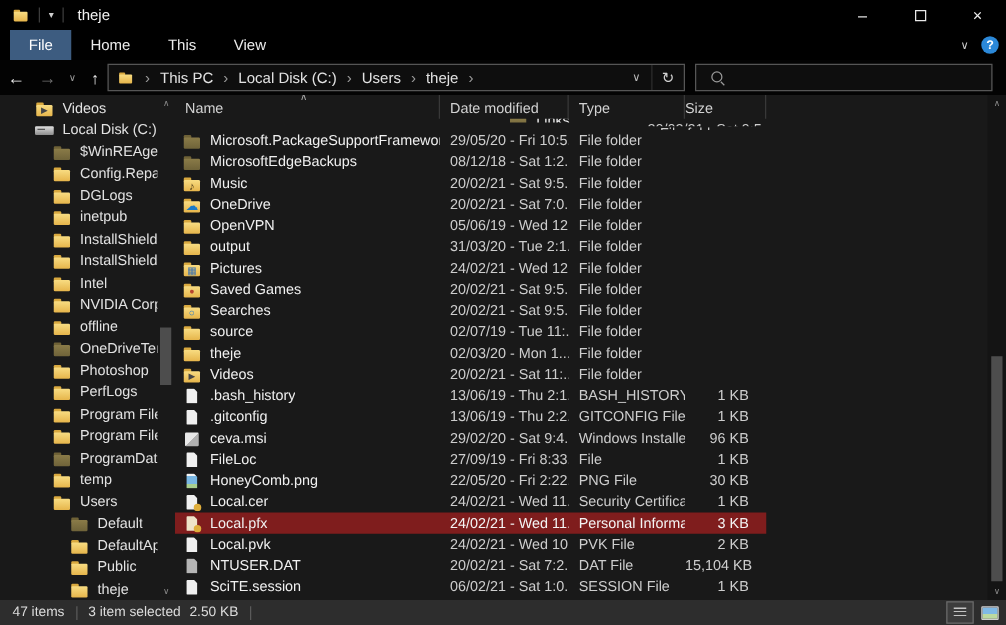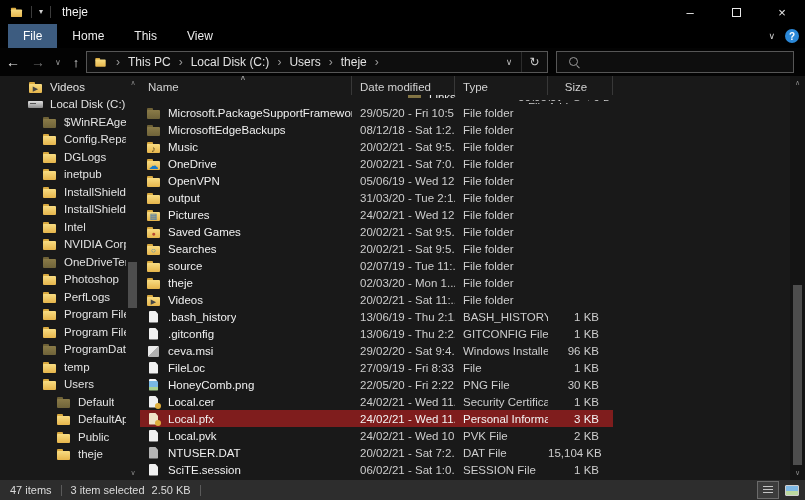--- a/index.html
+++ b/index.html
@@ -59,21 +59,21 @@
   .sscroll-dn { position:absolute; bottom:3px; left:0; right:0; text-align:center; font-size:7px; color:#8a8a8a; }
   .sscroll-thumb { position:absolute; left:2px; top:186px; width:9px; height:46px; background:#4d4d4d; }
 
   
   .filelist { position:absolute; left:140px; top:0; right:15px; bottom:0; overflow:hidden; }
   .lhead { position:relative; height:19px; display:flex; align-items:center; color:#d2d2d2; font-size:11.5px; }
   .hc { height:19px; line-height:22px; border-right:1px solid #383838; white-space:nowrap; overflow:hidden; }
   .hc-name { width:212px; padding-left:8px; }
   .hc-date { width:103px; padding-left:8px; }
   .hc-type { width:93px; padding-left:8px; }
-  .hc-size { width:65px; text-align:center; padding-right:8px; }
+  .hc-size { width:65px; text-align:left; padding-right:8px; }
   .sort-asc { position:absolute; left:100px; top:-3px; font-size:8px; color:#a8a8a8; }
   .rows { }
   .row { width:473px; height:17px; display:flex; align-items:center; font-size:11.5px; }
   .row .c-name { width:212px; display:flex; align-items:center; white-space:nowrap; overflow:hidden; padding-left:6px; color:#f0f0f0; }
   .row .c-name .lbl { margin-left:7px; overflow:hidden; }
   .row .c-date { width:103px; padding-left:8px; color:#cdcdcd; white-space:nowrap; overflow:hidden; }
   .row .c-type { width:93px; padding-left:8px; color:#cdcdcd; white-space:nowrap; overflow:hidden; }
   .row .c-size { width:57px; text-align:right; padding-right:6px; color:#cdcdcd; white-space:nowrap; }
   .row.selected { background:#7f1d1d; }
   .row.selected .c-date, .row.selected .c-type, .row.selected .c-size { color:#f4f4f4; }
@@ -237,20 +237,24 @@
         <div class="side-item lv2">
           <span class="ic folder"></span>
           <span class="lbl">Intel</span>
         </div>
 
         <div class="side-item lv2">
           <span class="ic folder"></span>
           <span class="lbl">NVIDIA Corpo</span>
         </div>
 
+        <div class="side-item lv2">
+          <span class="ic folder"></span>
+          <span class="lbl">offline</span>
+        </div>
 
         <div class="side-item lv2">
           <span class="ic folder-dim"></span>
           <span class="lbl">OneDriveTemp</span>
         </div>
 
         <div class="side-item lv2">
           <span class="ic folder"></span>
           <span class="lbl">Photoshop</span>
         </div>

